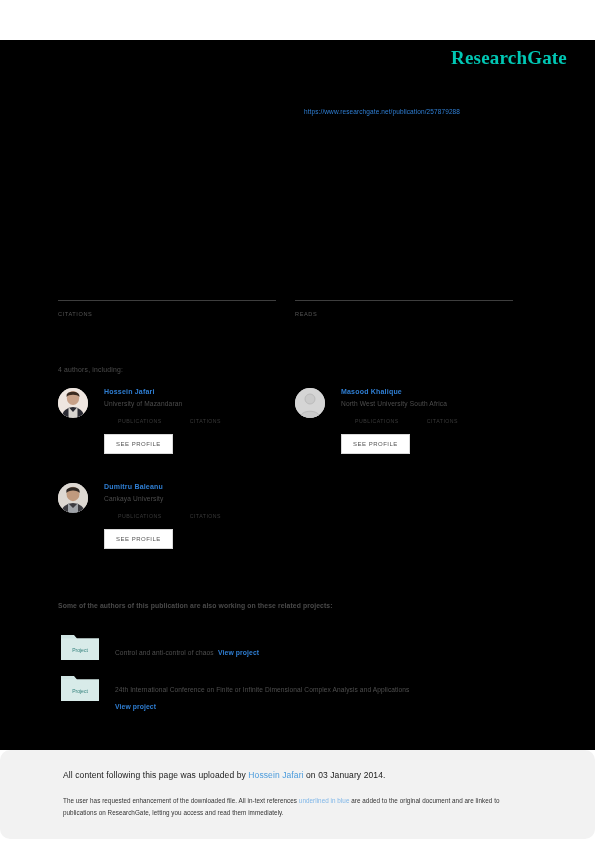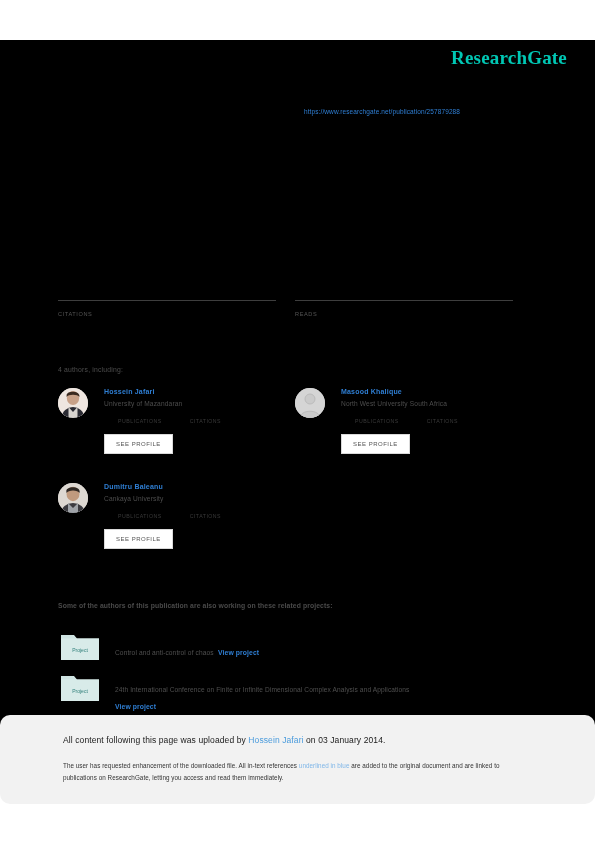--- a/index.html
+++ b/index.html
@@ -99,21 +99,21 @@
   }
   .p-link {
     font-size:6.8px; color:#2f7fd4; font-weight:700; letter-spacing:.1px;
     display:inline; cursor:pointer;
   }
   .project.p1 .p-body { padding-top:6px; }
   .project.p1 .p-link { display:block; margin-top:7px; }
 
   
   .footer {
-    position:absolute; left:0; top:715px; width:595px; height:89px;
+    position:absolute; left:0; top:750px; width:595px; height:89px;
     background:#f2f2f2;
     border-radius:10px;
   }
   .f-line1 {
     position:absolute; left:63px; top:20px;
     font-size:8.5px; color:#1a1a1a; letter-spacing:.1px;
   }
   .f-line1 a { color:#4a9bdc; text-decoration:none; }
   .f-line2 {
     position:absolute; left:63px; top:45px; width:470px;

